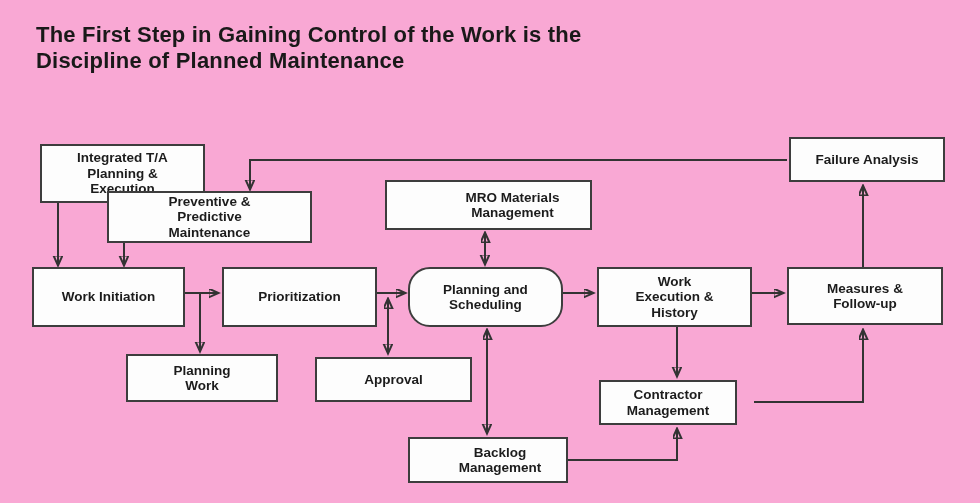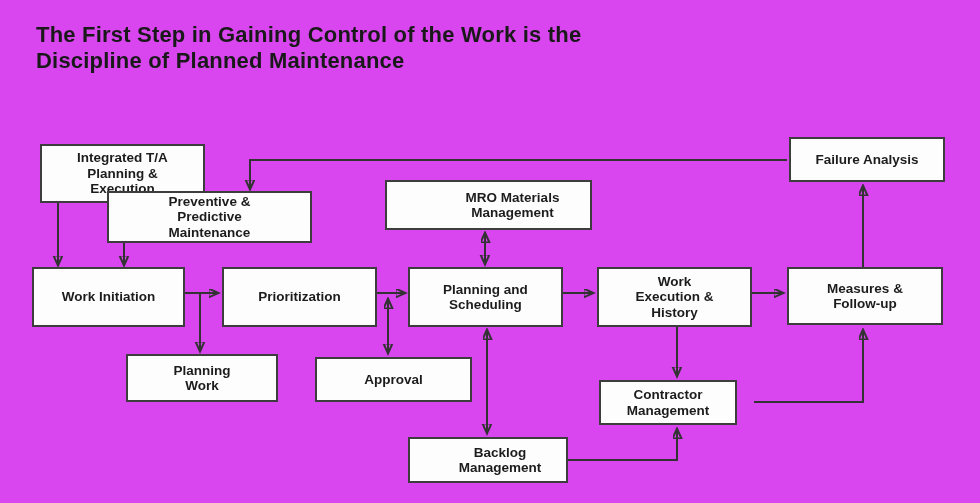--- a/index.html
+++ b/index.html
@@ -5,21 +5,21 @@
   html, body {
     margin: 0;
     padding: 0;
     background: #fcfcfc;
     font-family: "Liberation Sans", sans-serif;
   }
   .canvas {
     position: relative;
     width: 980px;
     height: 503px;
-    background: #d946ef;
+    background: #f9a8d4;
     overflow: hidden;
   }
   .title {
     position: absolute;
     left: 36px;
     top: 22px;
     margin: 0;
     width: 700px;
     font-size: 22px;
     font-weight: bold;
@@ -98,21 +98,21 @@
 Predictive
 Maintenance</div>
 
   <div class="node" style="left:385px; top:180px; width:207px; height:50px;padding-left:48px;">MRO Materials
 Management</div>
 
   <div class="node" style="left:32px; top:267px; width:153px; height:60px;">Work Initiation</div>
 
   <div class="node" style="left:222px; top:267px; width:155px; height:60px;">Prioritization</div>
 
-  <div class="node" style="left:408px; top:267px; width:155px; height:60px;">Planning and
+  <div class="node" style="left:408px; top:267px; width:155px; height:60px;border-radius:22px;">Planning and
 Scheduling</div>
 
   <div class="node" style="left:597px; top:267px; width:155px; height:60px;">Work
 Execution &amp;
 History</div>
 
   <div class="node" style="left:787px; top:267px; width:156px; height:58px;">Measures &amp;
 Follow-up</div>
 
   <div class="node" style="left:126px; top:354px; width:152px; height:48px;">Planning

